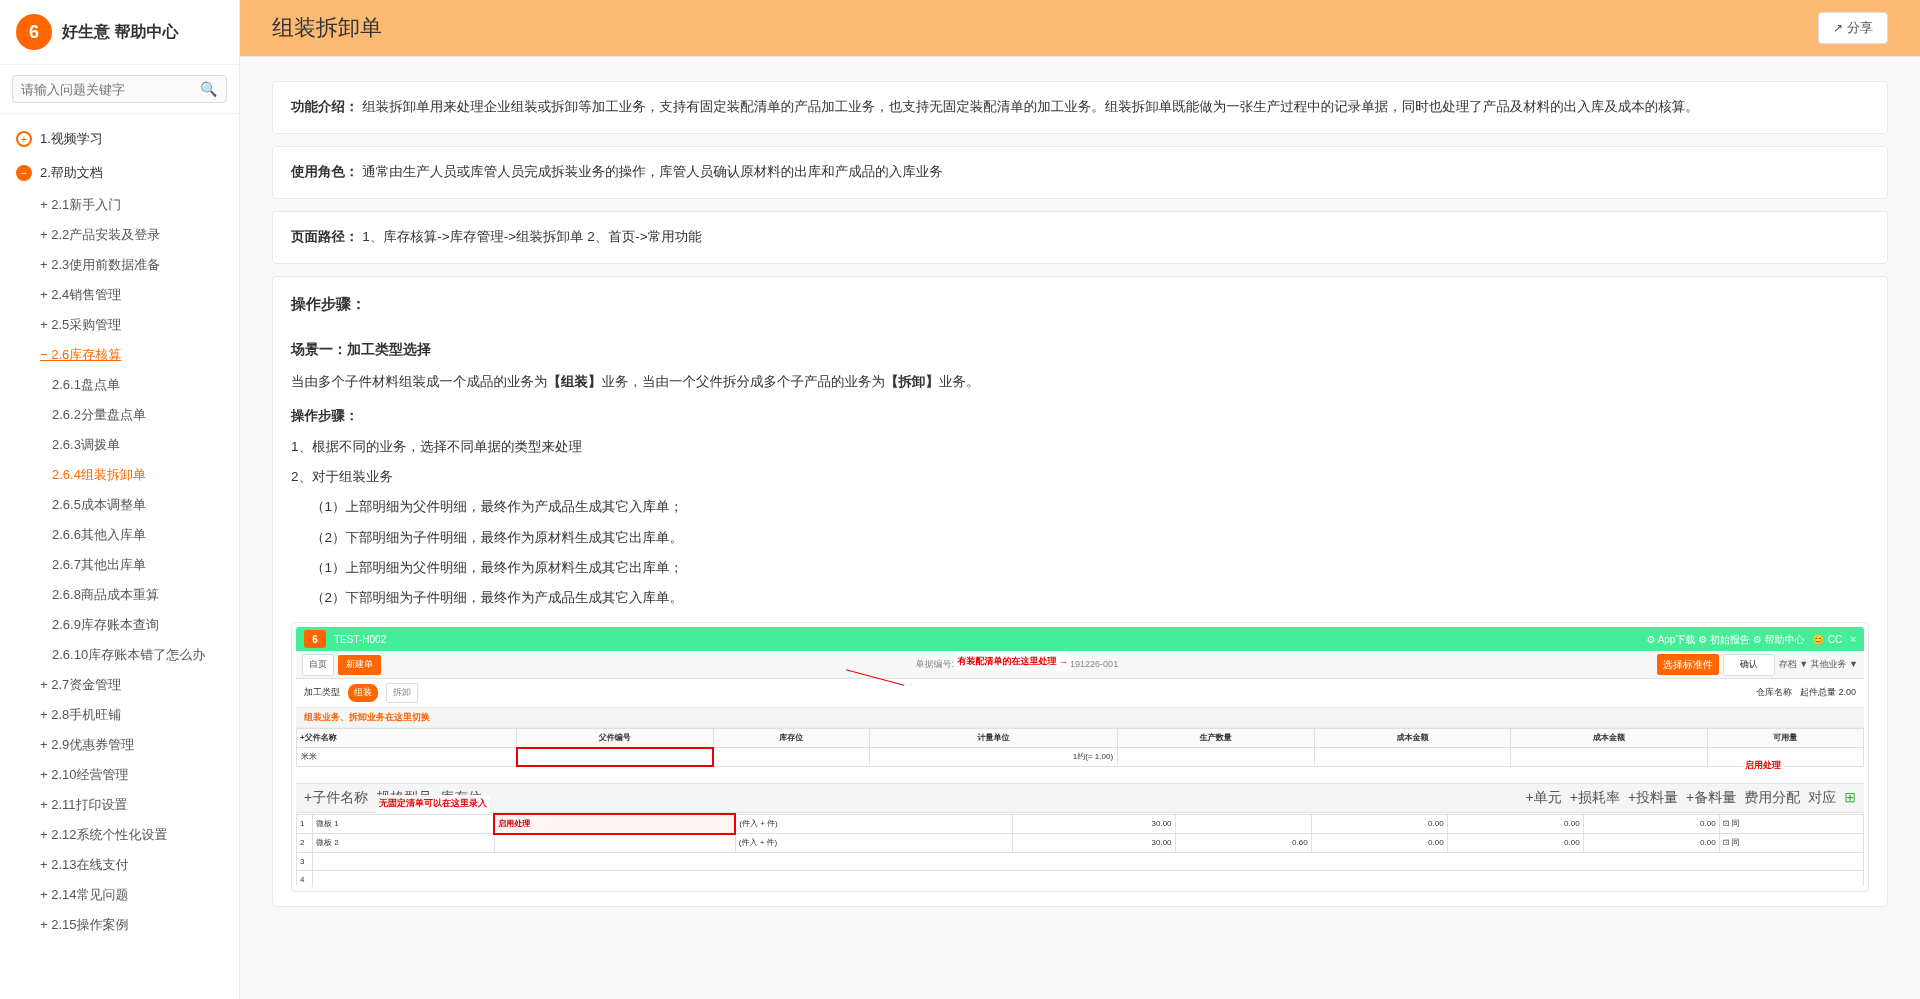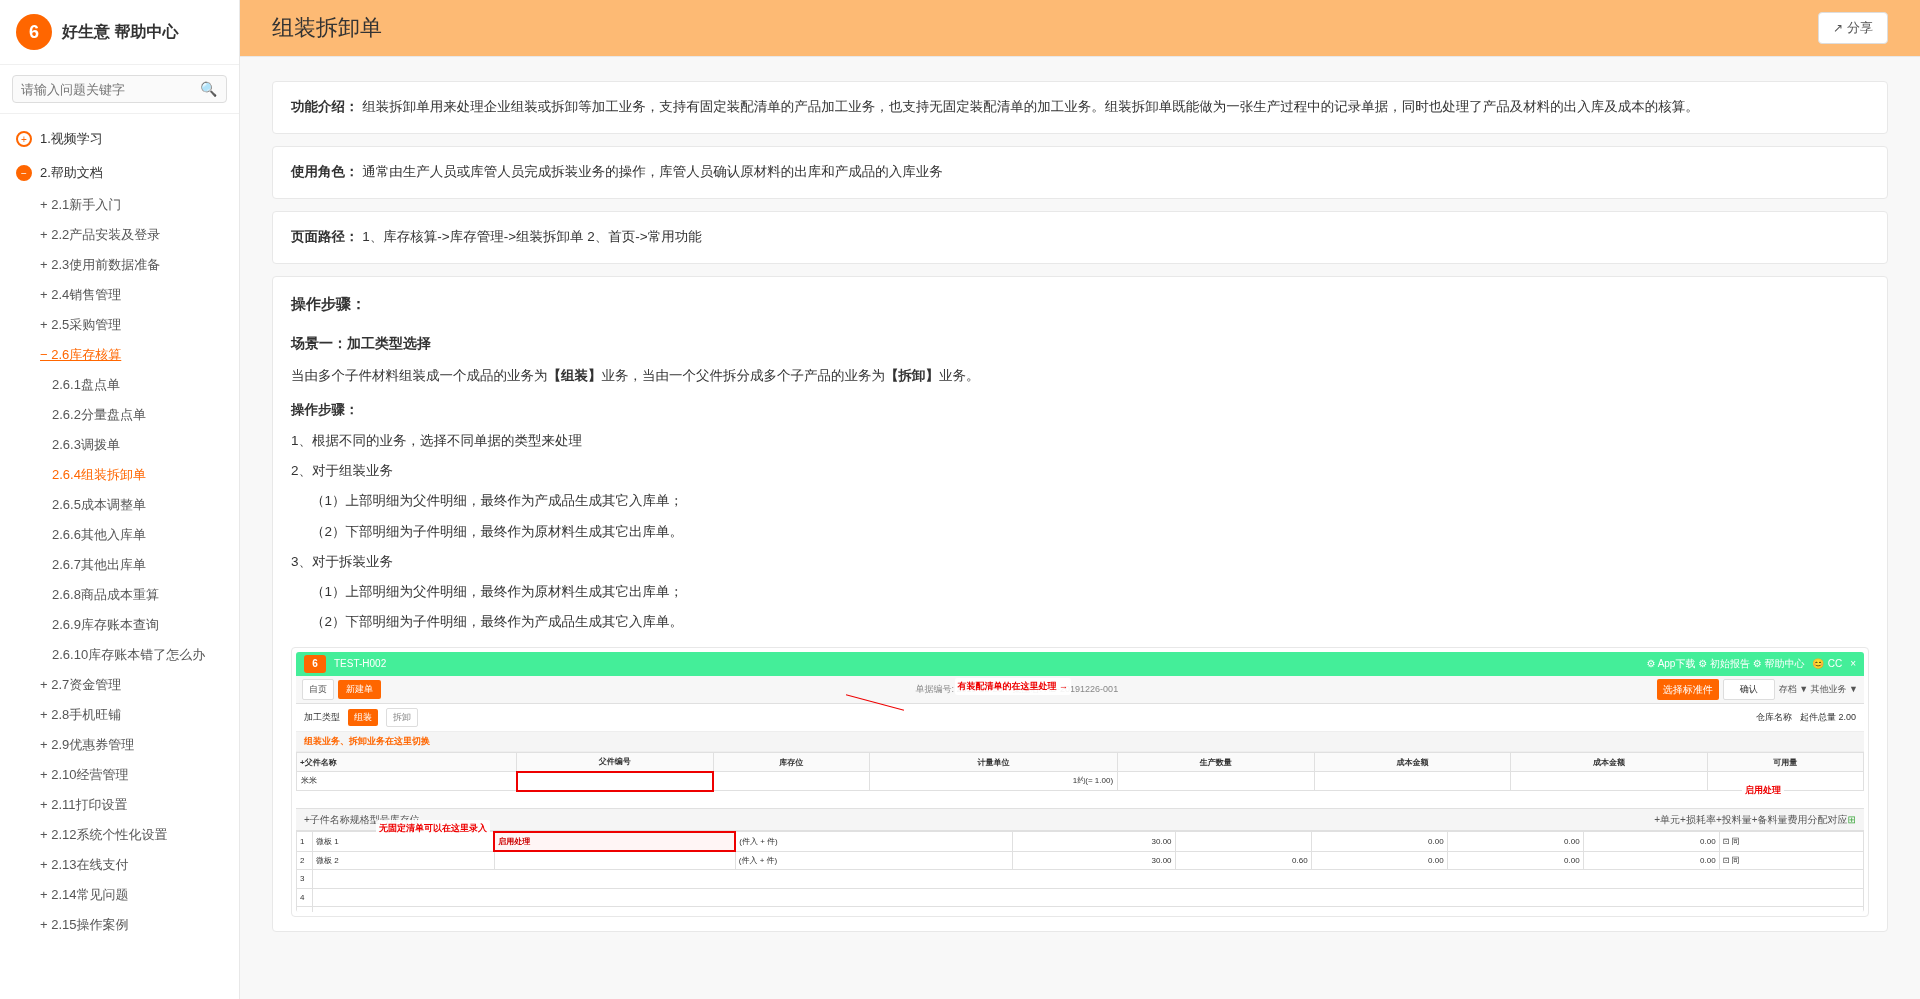--- a/index.html
+++ b/index.html
@@ -195,21 +195,21 @@
       font-size: 15px;
       font-weight: bold;
       color: #333;
       margin-bottom: 10px;
     }
 
     .scenario-title {
       font-weight: bold;
       font-size: 14px;
       color: #333;
-      margin: 16px 0 8px 0;
+      margin: 22px 0 8px 0;
     }
 
     .steps-block {
       padding: 0;
       margin: 0;
     }
 
     .steps-block p {
       margin-bottom: 6px;
       line-height: 1.8;
@@ -340,21 +340,20 @@
       <p style="margin-bottom:10px; line-height:1.8;">
         当由多个子件材料组装成一个成品的业务为<strong>【组装】</strong>业务，当由一个父件拆分成多个子产品的业务为<strong>【拆卸】</strong>业务。
       </p>
 
       <div class="steps-block">
         <p style="font-weight:bold; margin-bottom:6px;">操作步骤：</p>
         <p>1、根据不同的业务，选择不同单据的类型来处理</p>
         <p>2、对于组装业务</p>
         <p class="indent1">（1）上部明细为父件明细，最终作为产成品生成其它入库单；</p>
         <p class="indent1">（2）下部明细为子件明细，最终作为原材料生成其它出库单。</p>
-        <p>3、对于拆装业务</p>
         <p class="indent1">（1）上部明细为父件明细，最终作为原材料生成其它出库单；</p>
         <p class="indent1">（2）下部明细为子件明细，最终作为产成品生成其它入库单。</p>
       </div>
 
       <div class="screenshot-container">
         <div class="screenshot-inner">
 
           <div style="background:#fff; width:100%; height:100%; position:relative; font-size:9px; overflow:hidden;">
 
             <div style="background:#4e9; height:24px; display:flex; align-items:center; padding:0 8px; color:#fff; font-size:10px; gap:8px;">
@@ -372,21 +371,21 @@
               <span style="margin-left:auto; font-size:9px; color:#888;">单据编号: 2019-12-26</span>
               <span style="font-size:9px; color:#888; margin-left:6px;">集团名: AD-20191226-001</span>
               <span style="margin-left:auto;"></span>
               <span style="background:#f60; color:#fff; padding:2px 6px; border-radius:2px; font-size:10px;">选择标准件</span>
               <span style="background:#fff; border:1px solid #ddd; padding:2px 16px; border-radius:2px; font-size:9px;">确认</span>
               <span style="font-size:9px; color:#555;">存档 ▼ 其他业务 ▼</span>
             </div>
 
             <div style="display:flex; align-items:center; padding:4px 8px; background:#fff; border-bottom:1px solid #eee; gap:8px;">
               <span style="font-size:9px;">加工类型</span>
-              <span style="background:#f60; color:#fff; padding:1px 6px; border-radius:2px; font-size:9px;">组装</span>
+              <span style="background:#f60; color:#fff; padding:1px 6px; border-radius:8px; font-size:9px;">组装</span>
               <span style="background:#fff; border:1px solid #ddd; padding:1px 6px; border-radius:2px; font-size:9px; color:#888;">拆卸</span>
               <span style="margin-left:auto; font-size:9px;">仓库名称</span>
               <span style="font-size:9px;">起件总量 2.00</span>
             </div>
 
             <div style="background:#f5f5f5; padding:2px 8px; font-size:9px; color:#555; border-bottom:1px solid #eee;">
               <strong style="color:#f60;">组装业务、拆卸业务在这里切换</strong>
             </div>
 
             <table style="width:100%; border-collapse:collapse; font-size:8px; margin-bottom:16px;">
@@ -409,21 +408,21 @@
                   <td style="border:1px solid #e0e0e0; padding:2px 4px;"></td>
                   <td style="border:1px solid #e0e0e0; padding:2px 4px; text-align:right;">1约(= 1.00)</td>
                   <td style="border:1px solid #e0e0e0; padding:2px 4px; text-align:right;"></td>
                   <td style="border:1px solid #e0e0e0; padding:2px 4px; text-align:right;"></td>
                   <td style="border:1px solid #e0e0e0; padding:2px 4px; text-align:right;"></td>
                   <td style="border:1px solid #e0e0e0; padding:2px 4px; text-align:right;"></td>
                 </tr>
               </tbody>
             </table>
 
-            <div style="background:#f5f5f5; padding:2px 8px; font-size:10px; color:#555; border-top:1px solid #e0e0e0; border-bottom:1px solid #e0e0e0; display:flex; align-items:flex-end; ">
+            <div style="background:#f5f5f5; padding:2px 8px; font-size:14px; color:#555; border-top:1px solid #e0e0e0; border-bottom:1px solid #e0e0e0; display:flex; align-items:flex-end; gap:8px;">
               <span>+子件名称</span>
               <span>规格型号</span>
               <span>库存位</span>
               <span style="flex:1;"></span>
               <span>+单元</span>
               <span>+损耗率</span>
               <span>+投料量</span>
               <span>+备料量</span>
               <span>费用分配</span>
               <span>对应</span>

